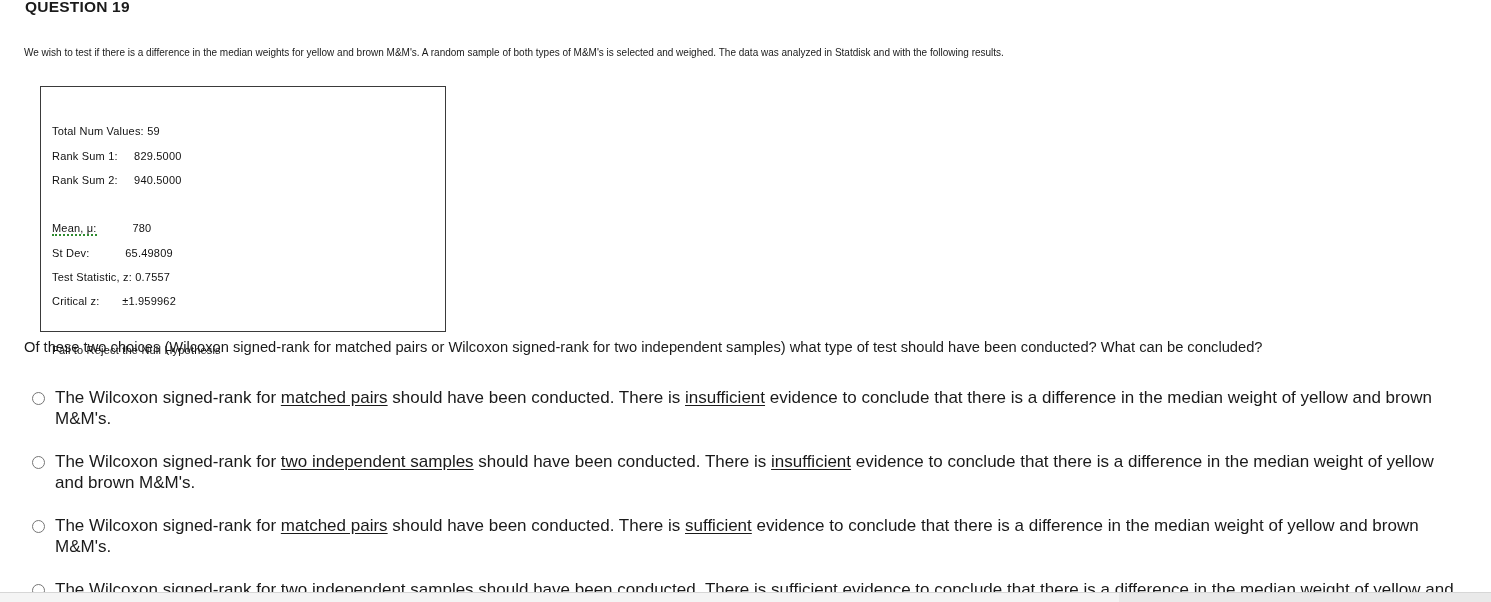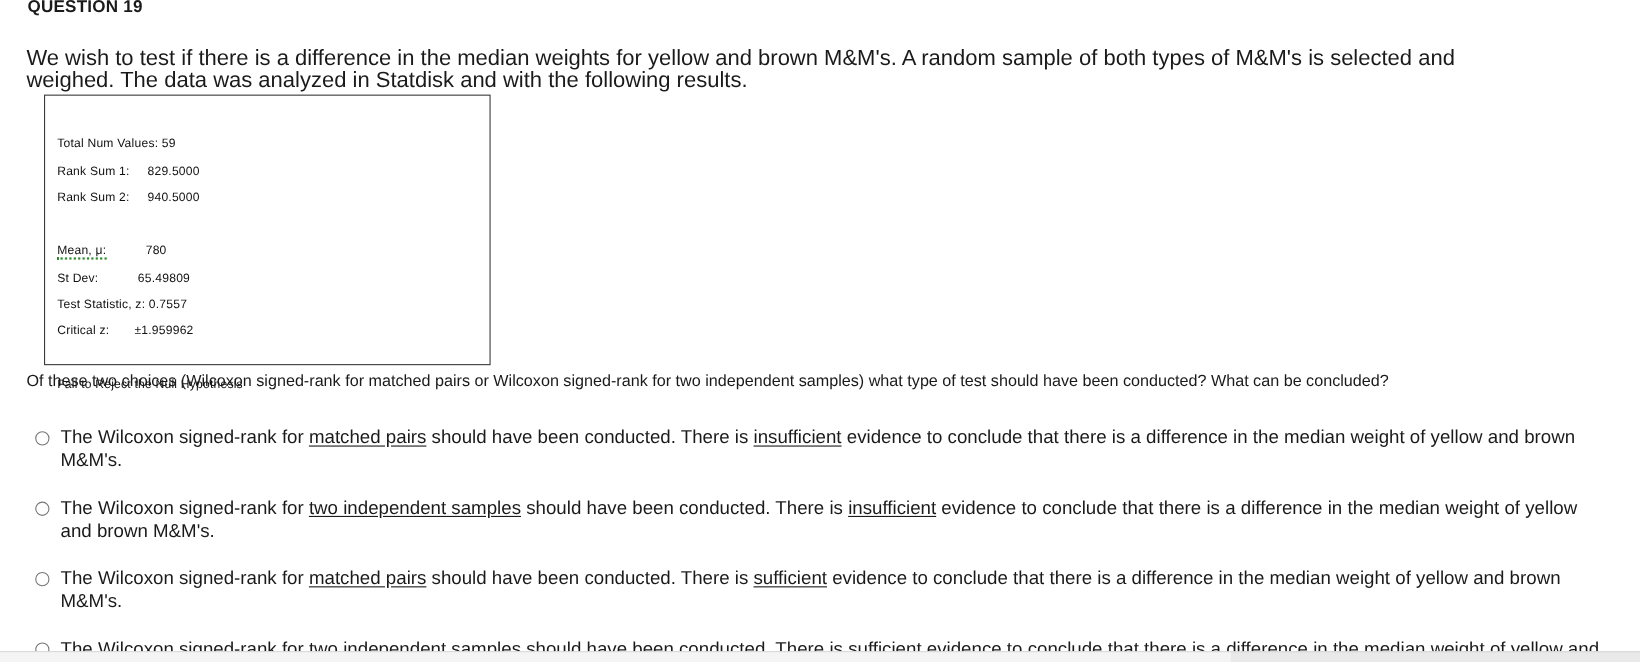--- a/index.html
+++ b/index.html
@@ -29,21 +29,21 @@
     font-size: 15.5px;
     font-weight: bold;
     letter-spacing: 0.2px;
     color: #1a1a1a;
   }
   .prompt {
     position: absolute;
     left: 24px;
     top: 43px;
     width: 1320px;
-    font-size: 20px;
+    font-size: 10px;
     line-height: 20px;
     color: #1a1a1a;
   }
   .output-box {
     position: absolute;
     left: 40px;
     top: 86px;
     width: 406px;
     height: 246px;
     border: 1px solid #3a3a3a;

